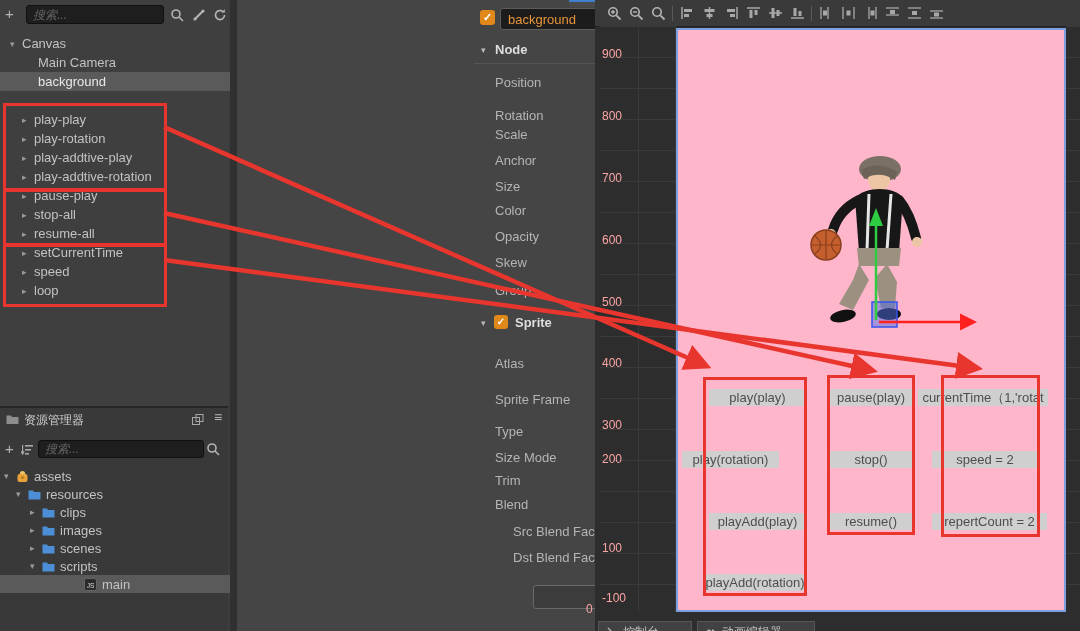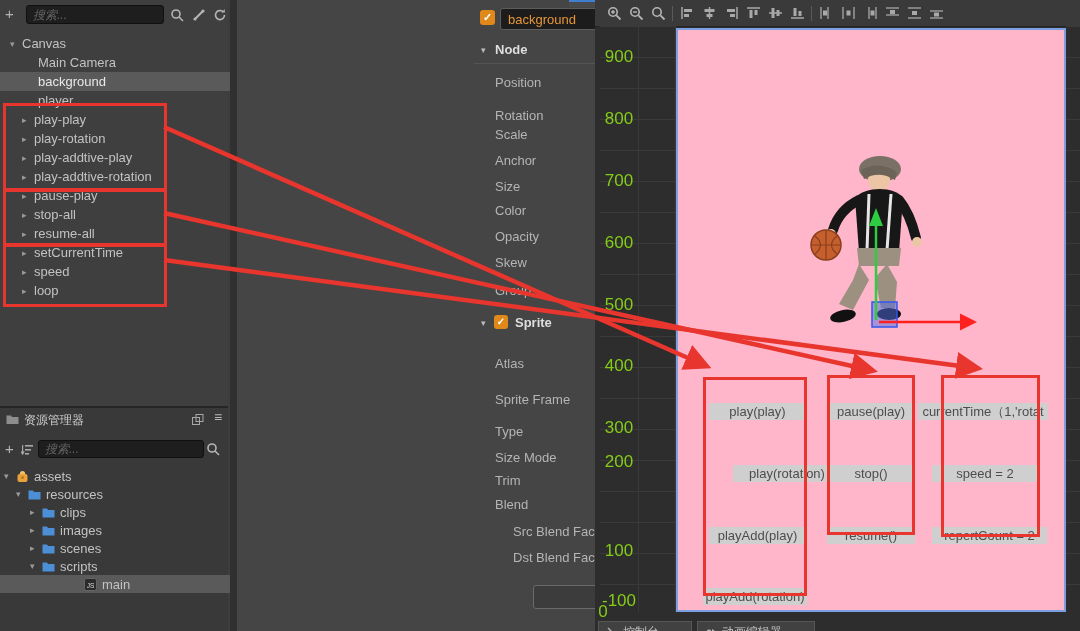--- a/index.html
+++ b/index.html
@@ -47,28 +47,28 @@
        border-radius:3px 3px 0 0;font-size:9px;color:#bdbdbd;padding:0 4px;line-height:13px;}
   
   .scene{left:595px;top:0;width:485px;height:631px;background:#2d2d2d;}
   .stoolbar{position:absolute;left:595px;top:0;width:485px;height:26px;background:#3a3a3a;
             border-bottom:1px solid #232323;display:flex;align-items:center;}
   .sicon{width:22px;height:18px;display:flex;align-items:center;justify-content:center;cursor:pointer;}
   .sep{width:1px;height:15px;background:#5a5a5a;margin:0 3px;}
   .gridband{position:absolute;background:
       repeating-linear-gradient(to bottom, #3a3a3a 0 1px, transparent 1px 31px);}
   .vline{position:absolute;width:1px;background:#3a3a3a;}
-  .rnum{position:absolute;width:34px;text-align:center;font-size:17px;color:#84cc16;}
+  .rnum{position:absolute;width:34px;text-align:left;font-size:12px;color:#fca5a5;}
   .canvas{position:absolute;left:676px;top:28px;width:390px;height:584px;background:#ffb6ca;
           border:2px solid #7b9fe0;box-sizing:border-box;}
   .stitle{position:absolute;left:690px;top:102px;width:362px;text-align:center;
           font-size:29px;font-weight:bold;color:#ee8621;letter-spacing:1px;}
   .gbtn{position:absolute;height:17px;background:#cfcfcf;color:#4d4d4d;font-size:13px;
         display:flex;align-items:center;justify-content:center;white-space:nowrap;
-        overflow:hidden;cursor:pointer;margin-top:14px;}
+        overflow:hidden;cursor:pointer;}
   .stab{position:absolute;top:621px;height:20px;background:#414141;border:1px solid #565656;
         display:flex;align-items:center;font-size:12px;color:#c9c9c9;padding:0 8px;gap:5px;}
   .overlay{position:absolute;left:0;top:0;pointer-events:none;}
   svg{display:block;}
 </style>
 </head>
 <body>
 
 <div class="page">
 
@@ -97,23 +97,20 @@
 
     <div class="hrow" style="top:34px;padding-left:10px;">
       <span class="arr">▾</span>
       <span>Canvas</span>
       </div>
     <div class="hrow" style="top:53px;padding-left:38px;">
       <span>Main Camera</span>
       </div>
     <div class="hrow selrow" style="top:72px;padding-left:38px;">
       <span>background</span>
-      </div>
-    <div class="hrow" style="top:91px;padding-left:38px;">
-      <span>player</span>
       </div>
     <div class="hrow" style="top:110px;padding-left:22px;">
       <span class="arr">▸</span>
       <span>play-play</span>
       </div>
     <div class="hrow" style="top:129px;padding-left:22px;">
       <span class="arr">▸</span>
       <span>play-rotation</span>
       </div>
     <div class="hrow" style="top:148px;padding-left:22px;">
@@ -618,21 +615,21 @@
       <circle cx="122" cy="90" r="5" fill="#ecc6a4"></circle>
       <path d="M62 96 L106 96 L104 114 L64 114 Z" fill="#9c9180"></path>
       <path d="M64 112 L58 128 L44 152 L58 158 L74 128 Z" fill="#9c9180"></path>
       <path d="M92 112 L102 130 L100 156 L86 156 L80 126 Z" fill="#9c9180"></path>
       <ellipse cx="48" cy="164" rx="13" ry="6" fill="#111" transform="rotate(-12 48 164)"></ellipse>
       <ellipse cx="94" cy="162" rx="12" ry="6" fill="#111"></ellipse>
     </svg>
   </div>
 
   <div class="gbtn" style="left:709px;top:389px;width:97px;">play(play)</div>
-  <div class="gbtn" style="left:733px;top:451px;width:108px;">play(rotation)</div>
+  <div class="gbtn" style="left:682px;top:451px;width:97px;">play(rotation)</div>
   <div class="gbtn" style="left:709px;top:513px;width:97px;">playAdd(play)</div>
   <div class="gbtn" style="left:703px;top:574px;width:104px;">playAdd(rotation)</div>
 
   <div class="gbtn" style="left:827px;top:389px;width:88px;">pause(play)</div>
   <div class="gbtn" style="left:827px;top:451px;width:88px;">stop()</div>
   <div class="gbtn" style="left:827px;top:513px;width:88px;">resume()</div>
 
   <div class="gbtn" style="left:918px;top:389px;width:130px;">currentTime（1,'rotat</div>
   <div class="gbtn" style="left:932px;top:451px;width:106px;">speed = 2</div>
   <div class="gbtn" style="left:932px;top:513px;width:115px;">repertCount = 2</div>

